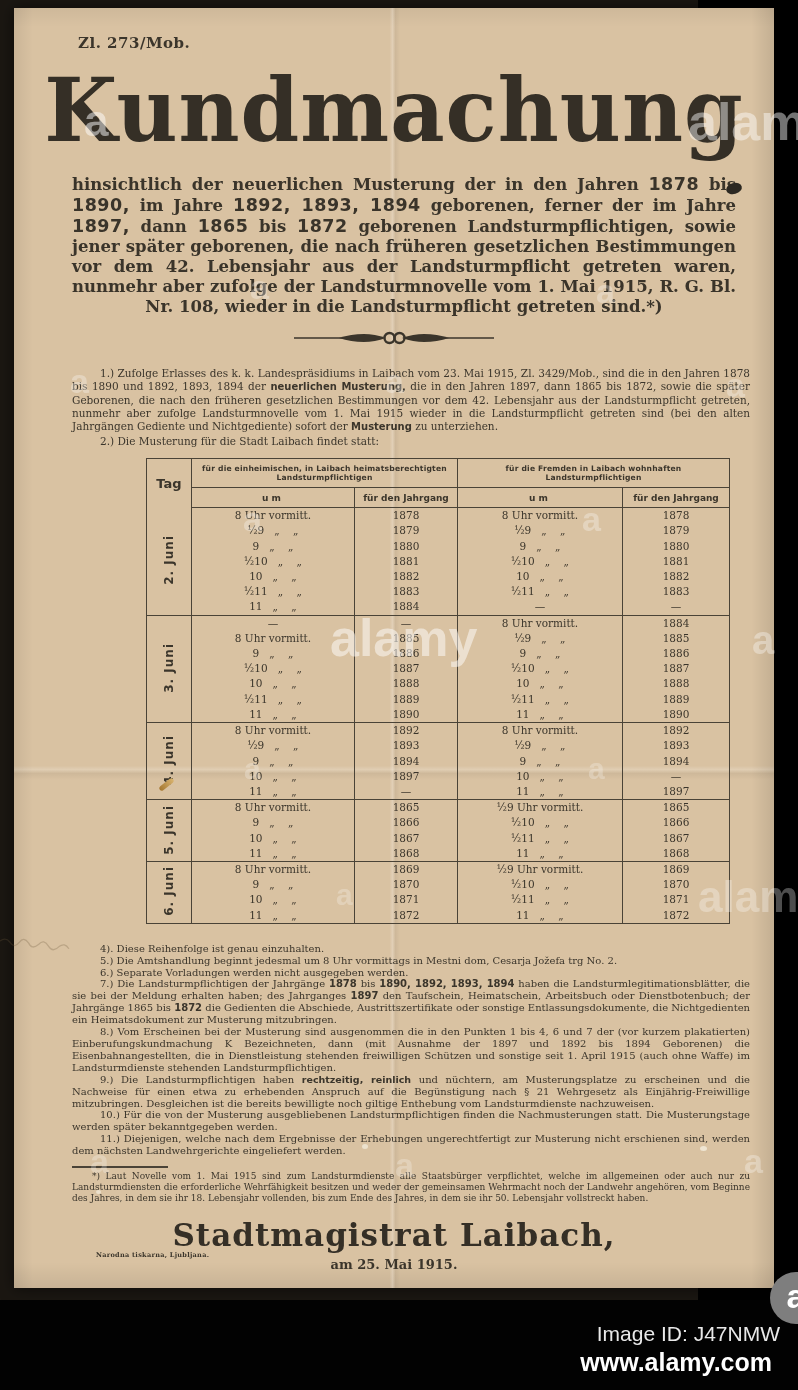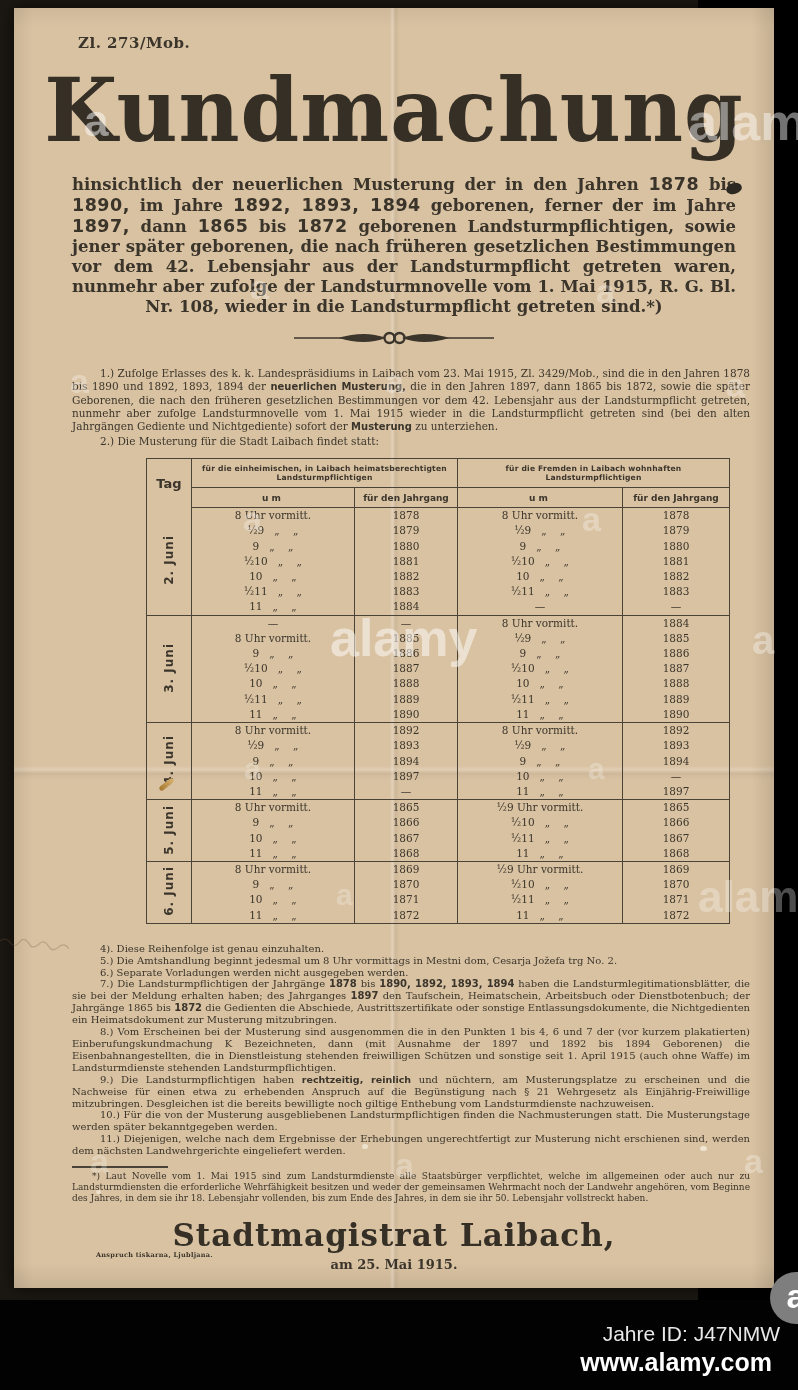--- a/index.html
+++ b/index.html
@@ -304,21 +304,21 @@
           <p><span class="seg-n">9.) Die Landsturmpflichtigen haben </span><span class="seg-b">rechtzeitig, reinlich</span><span class="seg-n"> und nüchtern, am Musterungsplatze zu erscheinen und die Nachweise für einen etwa zu erhebenden Anspruch auf die Begünstigung nach § 21 Wehrgesetz als Einjährig-Freiwillige mitzubringen. Desgleichen ist die bereits bewilligte noch giltige Enthebung vom Landsturmdienste nachzuweisen.</span></p>
           <p><span class="seg-n">10.) Für die von der Musterung ausgebliebenen Landsturmpflichtigen finden die Nachmusterungen statt. Die Musterungstage werden später bekanntgegeben werden.</span></p>
           <p><span class="seg-n">11.) Diejenigen, welche nach dem Ergebnisse der Erhebungen ungerechtfertigt zur Musterung nicht erschienen sind, werden dem nächsten Landwehrgerichte eingeliefert werden.</span></p>
         </div>
 
       <hr class="footnote-rule">
       <p class="footnote">*) Laut Novelle vom 1. Mai 1915 sind zum Landsturmdienste alle Staatsbürger verpflichtet, welche im allgemeinen oder auch nur zu Landsturmdiensten die erforderliche Wehrfähigkeit besitzen und weder der gemeinsamen Wehrmacht noch der Landwehr angehören, vom Beginne des Jahres, in dem sie ihr 18. Lebensjahr vollenden, bis zum Ende des Jahres, in dem sie ihr 50. Lebensjahr vollstreckt haben.</p>
 
       <h2 class="signature">Stadtmagistrat Laibach,</h2>
       <div class="date-line">am 25. Mai 1915.</div>
-      <div class="imprint">Anspruch tiskarna, Ljubljana.</div>
+      <div class="imprint">Narodna tiskarna, Ljubljana.</div>
 
       <div class="ink-spot"></div>
       <div class="damage-mark"></div>
       <div class="speck1"></div>
       <div class="speck2"></div>
       <div class="speck3"></div>
       <svg class="handwriting" width="26" height="80" viewBox="0 0 26 80">
         <path d="M4 6 q6 4 2 10 q-5 6 3 9 q7 2 2 9 q-6 5 2 10 q7 3 1 10 q-5 6 3 10 q6 4 1 10" fill="none" stroke="rgba(110,90,60,0.55)" stroke-width="1.3"></path>
       </svg>
     </div>
@@ -337,17 +337,17 @@
     <span class="wm" style="left:244px;top:752px;font-size:30px;opacity:.25">a</span>
     <span class="wm" style="left:588px;top:752px;font-size:30px;opacity:.25">a</span>
     <span class="wm" style="left:336px;top:878px;font-size:30px;opacity:.25">a</span>
     <span class="wm" style="left:698px;top:872px;font-size:44px;opacity:.3">alamy</span>
     <span class="wm" style="left:90px;top:1142px;font-size:34px;opacity:.25">a</span>
     <span class="wm" style="left:395px;top:1146px;font-size:34px;opacity:.25">a</span>
     <span class="wm" style="left:744px;top:1142px;font-size:34px;opacity:.3">a</span>
   </div>
 
   <div class="alamy-bar">
-    <div class="alamy-id">Jahre ID: J47NMW</div>
+    <div class="alamy-id">Image ID: J47NMW</div>
     <div class="alamy-url">www.alamy.com</div>
   </div>
   <div class="alamy-badge">a</div>
 </div>
 
 </body></html>

